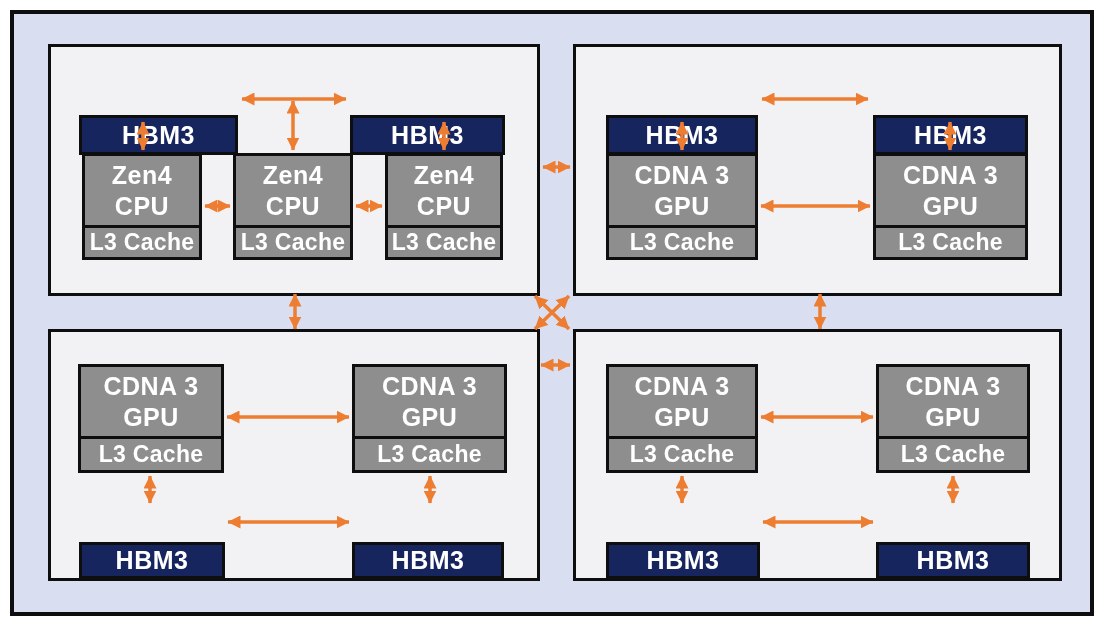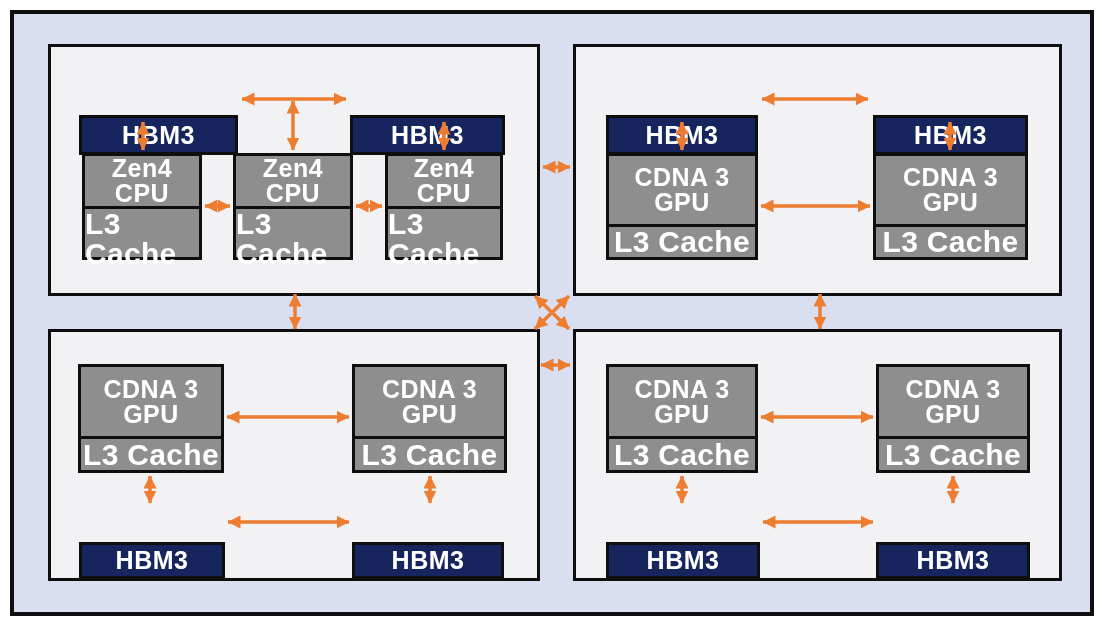--- a/index.html
+++ b/index.html
@@ -16,23 +16,23 @@
             background:var(--quadrant-bg);}
   .mem{position:absolute;box-sizing:border-box;border:3px solid var(--line);
        background:var(--memory-fill);color:var(--block-text);
        display:flex;align-items:center;justify-content:center;
        font-weight:bold;font-size:25px;letter-spacing:.5px;margin-top:36px;}
   .compute{position:absolute;box-sizing:border-box;border:3px solid var(--line);
            background:var(--compute-fill);color:var(--block-text);
            display:flex;flex-direction:column;font-weight:bold;}
   .cmain{height:69px;box-sizing:content-box;border-bottom:3px solid var(--line);
          display:flex;flex-direction:column;align-items:center;justify-content:center;
-         font-size:25px;line-height:1;letter-spacing:.5px;}
+         gap:6px;font-size:25px;line-height:1;letter-spacing:.5px;}
   .ccache{flex:1;display:flex;align-items:center;justify-content:center;
-          font-size:30px;line-height:1;letter-spacing:.3px;}
+          font-size:23px;line-height:1;letter-spacing:.3px;}
   svg.arrows{position:absolute;left:0;top:0;pointer-events:none;}
   .arrow{stroke:var(--arrow);stroke-width:3.5px;fill:none;}
   .ahp{fill:var(--arrow);}
 </style>
 </head>
 <body>
 
 <div class="canvas">
   <div class="frame"></div>
 

